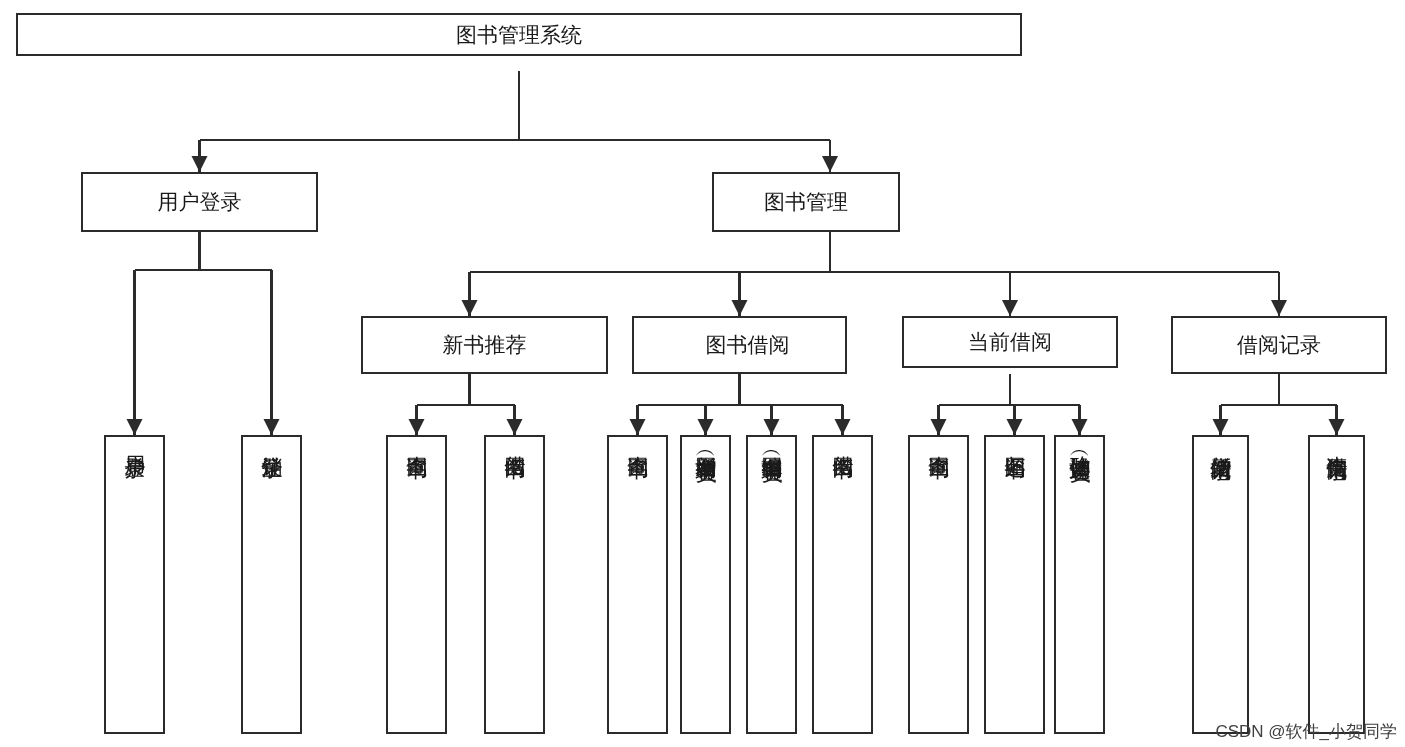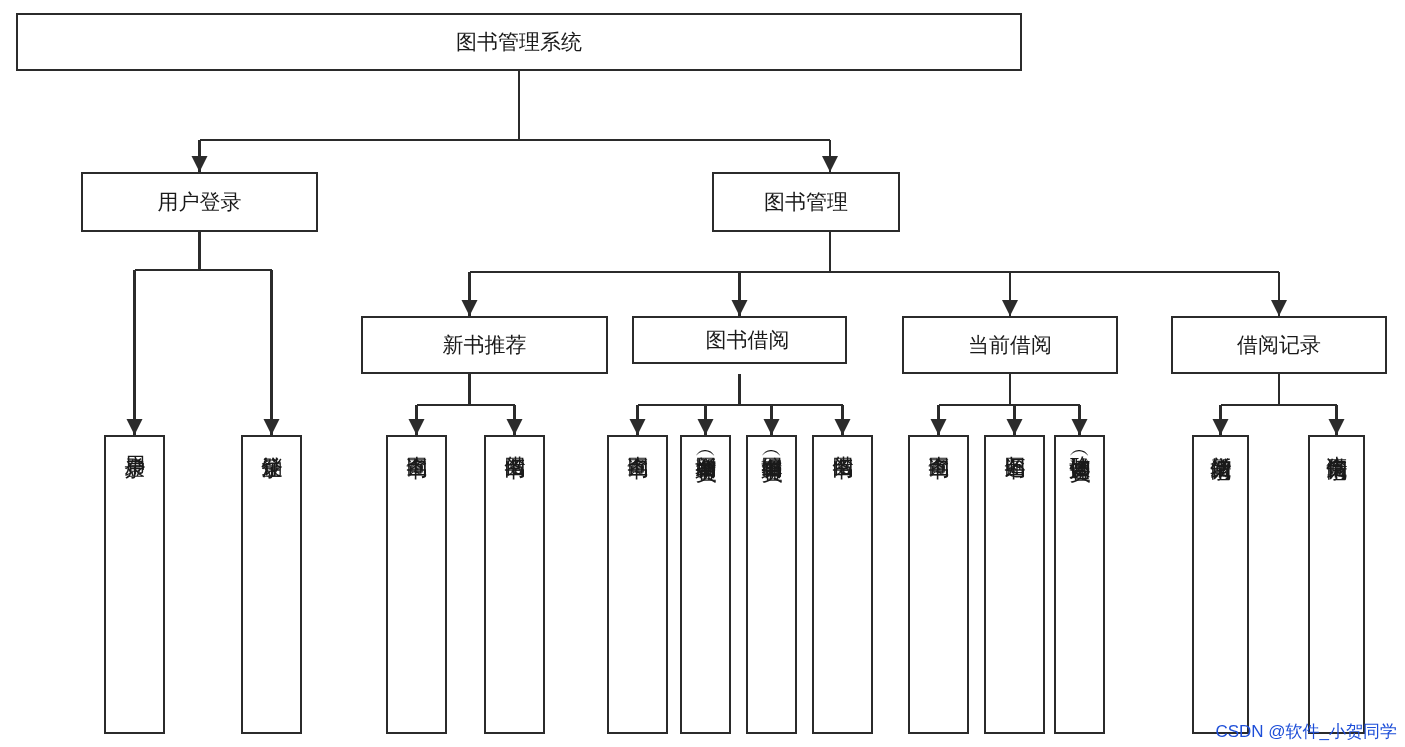--- a/index.html
+++ b/index.html
@@ -15,21 +15,21 @@
         display:flex;align-items:center;justify-content:center;}
   .node.h{}
   .node.v{align-items:flex-start;padding-top:2px;}
 
   .label-h{font-size:21px;color:#1a1a1a;line-height:1.1;white-space:nowrap;}
   .label-v{font-size:21px;color:#1a1a1a;line-height:1.18;
            writing-mode:vertical-rl;text-orientation:upright;
            letter-spacing:1px;white-space:nowrap;}
 
   .watermark{position:absolute;right:8px;bottom:4px;
-             font-size:17px;color:#1d4ed8;white-space:nowrap;
+             font-size:17px;color:#404040;white-space:nowrap;
              pointer-events:none;}
 </style>
 </head>
 <body>
 
 <div id="diagram">
   <svg id="connectors" width="1405" height="747" style="position:absolute;left:0;top:0;">
       <line x1="519" y1="71" x2="519" y2="140" stroke="#2b2b2b" stroke-width="2.5" shape-rendering="crispEdges"></line>
       <line x1="199.5" y1="140" x2="830" y2="140" stroke="#2b2b2b" stroke-width="2.5" shape-rendering="crispEdges"></line>
       <line x1="199.5" y1="140" x2="199.5" y2="172" stroke="#2b2b2b" stroke-width="2.5" shape-rendering="crispEdges"></line>
@@ -77,36 +77,36 @@
       <line x1="1079.5" y1="405" x2="1079.5" y2="435" stroke="#2b2b2b" stroke-width="2.5" shape-rendering="crispEdges"></line>
       <polygon points="1071.5,419 1087.5,419 1079.5,435" fill="#2b2b2b"></polygon>
       <line x1="1279" y1="374" x2="1279" y2="405" stroke="#2b2b2b" stroke-width="2.5" shape-rendering="crispEdges"></line>
       <line x1="1220.5" y1="405" x2="1336.5" y2="405" stroke="#2b2b2b" stroke-width="2.5" shape-rendering="crispEdges"></line>
       <line x1="1220.5" y1="405" x2="1220.5" y2="435" stroke="#2b2b2b" stroke-width="2.5" shape-rendering="crispEdges"></line>
       <polygon points="1212.5,419 1228.5,419 1220.5,435" fill="#2b2b2b"></polygon>
       <line x1="1336.5" y1="405" x2="1336.5" y2="435" stroke="#2b2b2b" stroke-width="2.5" shape-rendering="crispEdges"></line>
       <polygon points="1328.5,419 1344.5,419 1336.5,435" fill="#2b2b2b"></polygon>
     </svg>
   <div id="nodes">
-      <div class="node h" style="left: 16px; top: 13px; width: 1006px; height: 58px;">
+      <div class="node h" style="left: 16px; top: 13px; width: 1006px; height: 43px;">
         <span class="label-h">图书管理系统</span>
       </div>
       <div class="node h" style="left: 81px; top: 172px; width: 237px; height: 60px;">
         <span class="label-h">用户登录</span>
       </div>
       <div class="node h" style="left: 712px; top: 172px; width: 188px; height: 60px;">
         <span class="label-h">图书管理</span>
       </div>
       <div class="node h" style="left: 361px; top: 316px; width: 247px; height: 58px;">
         <span class="label-h">新书推荐</span>
       </div>
-      <div class="node h" style="left: 632px; top: 316px; width: 215px; height: 48px; padding-left: 16px;">
+      <div class="node h" style="left: 632px; top: 316px; width: 215px; height: 58px; padding-left: 16px;">
         <span class="label-h">图书借阅</span>
       </div>
-      <div class="node h" style="left: 902px; top: 316px; width: 216px; height: 58px;">
+      <div class="node h" style="left: 902px; top: 316px; width: 216px; height: 52px;">
         <span class="label-h">当前借阅</span>
       </div>
       <div class="node h" style="left: 1171px; top: 316px; width: 216px; height: 58px;">
         <span class="label-h">借阅记录</span>
       </div>
       <div class="node v" style="left: 104px; top: 435px; width: 61px; height: 299px;">
         <span class="label-v">用户登录</span>
       </div>
       <div class="node v" style="left: 241px; top: 435px; width: 61px; height: 299px;">
         <span class="label-v">注销登录</span>

